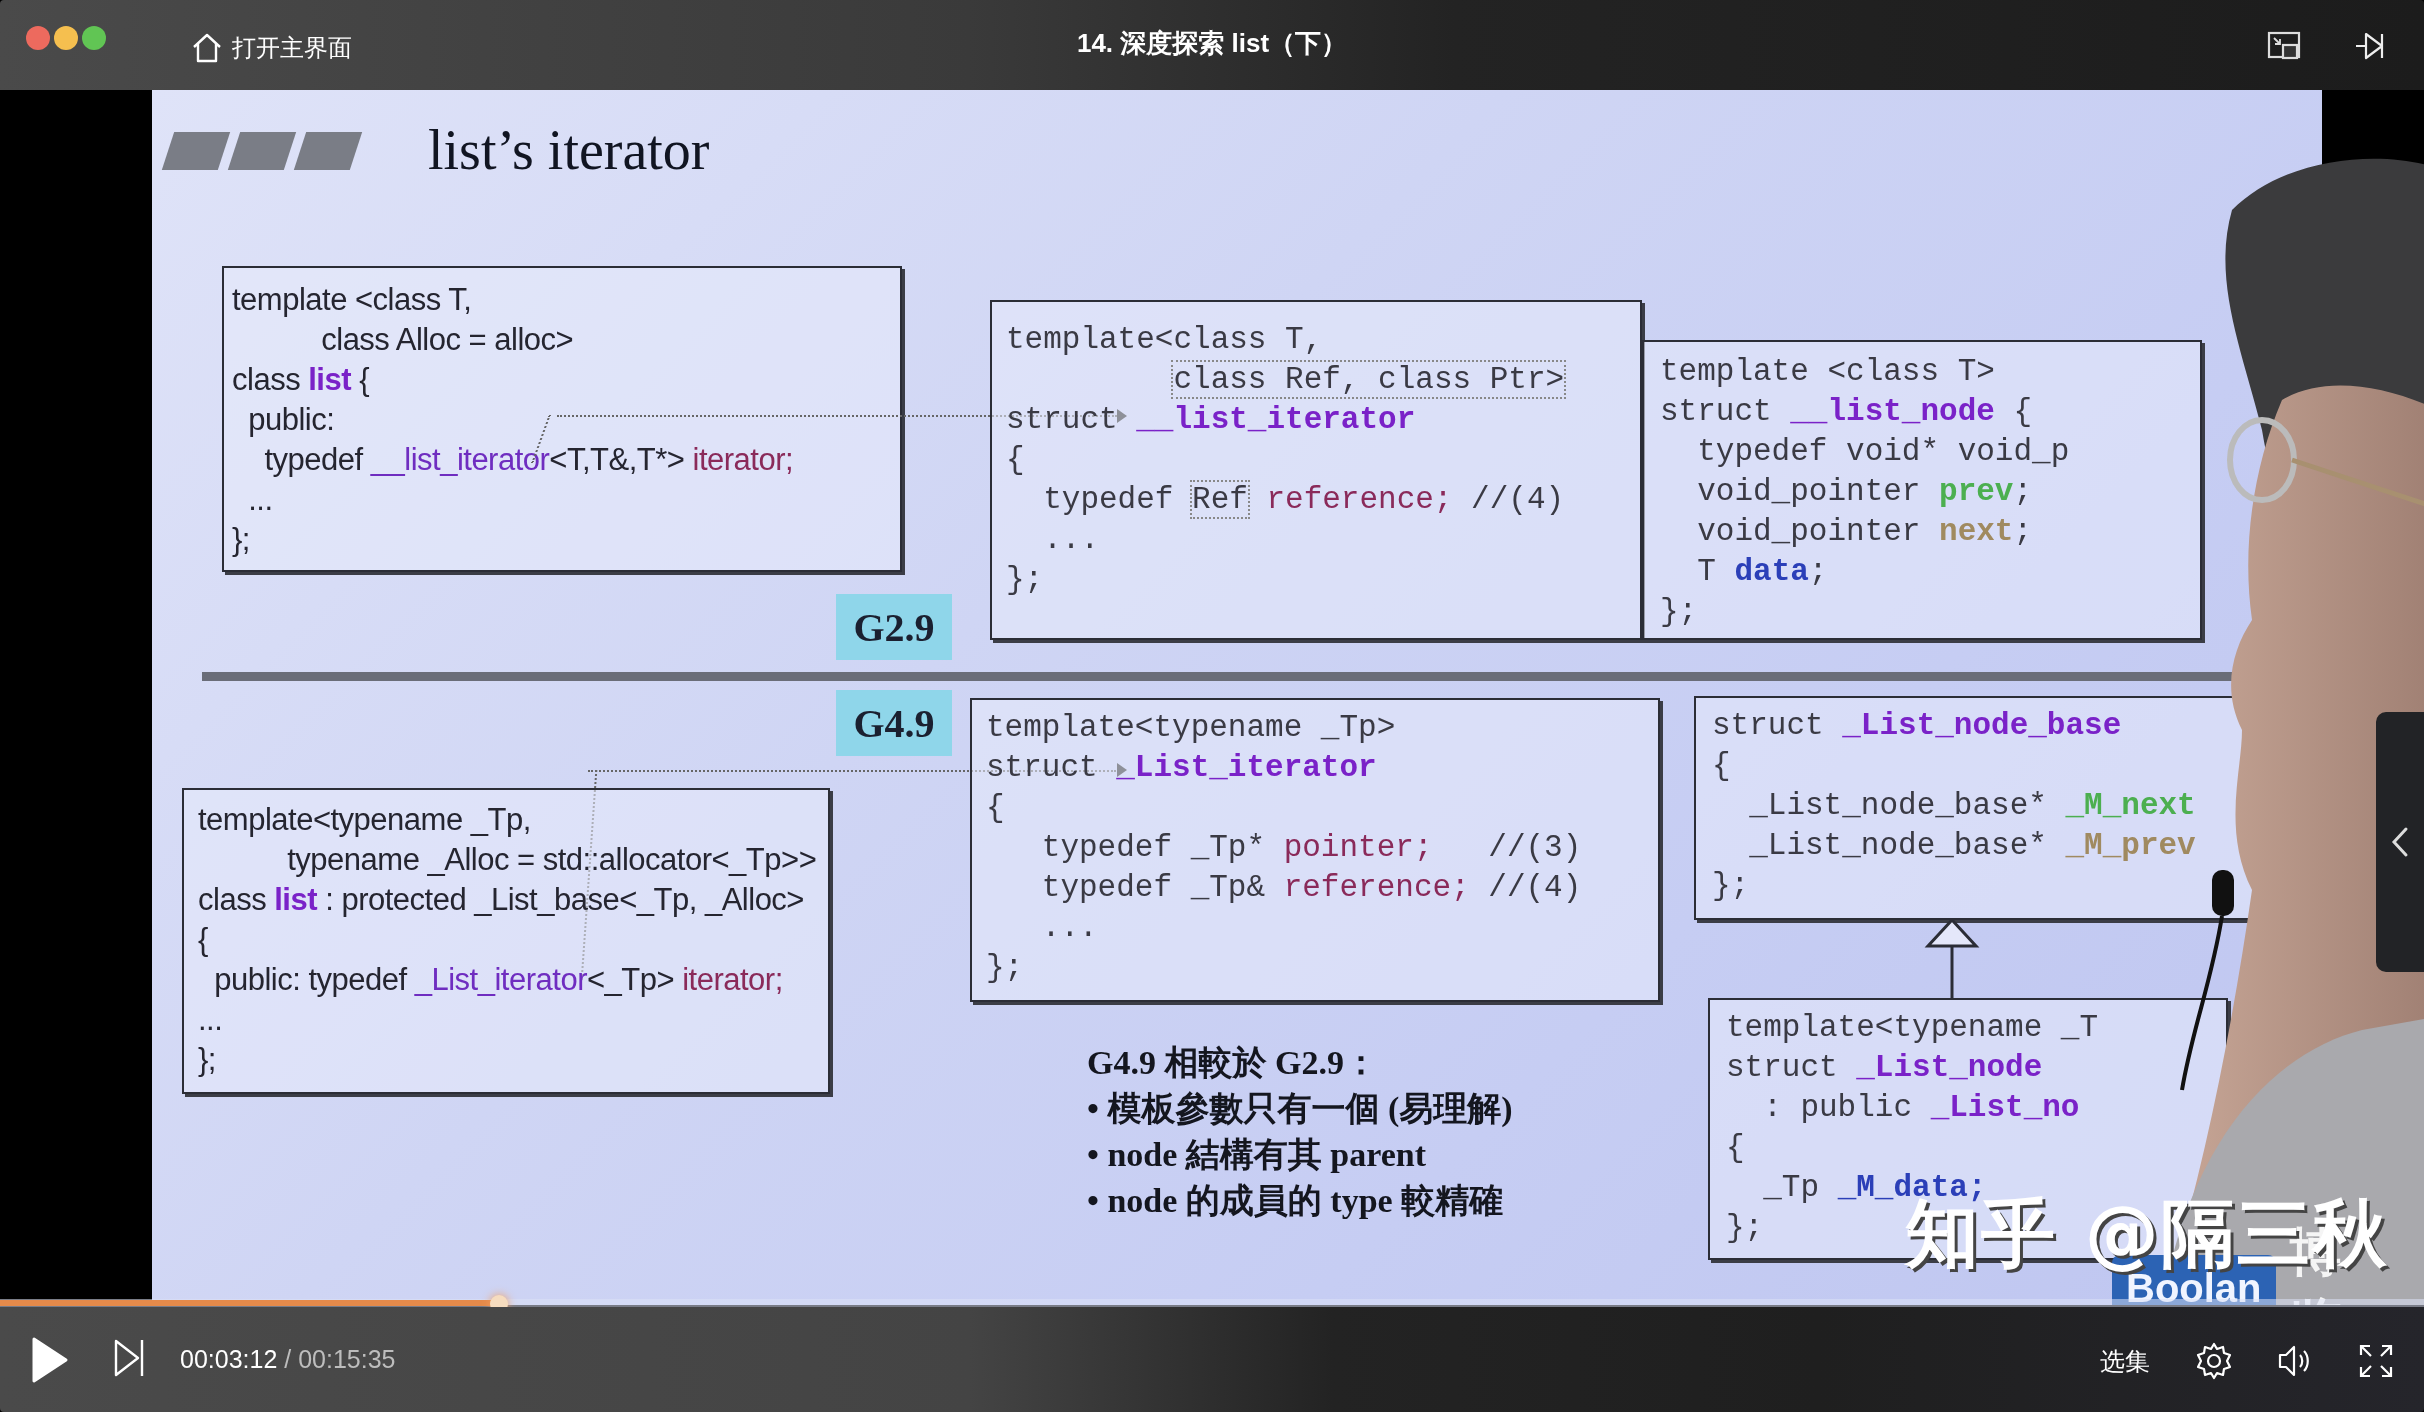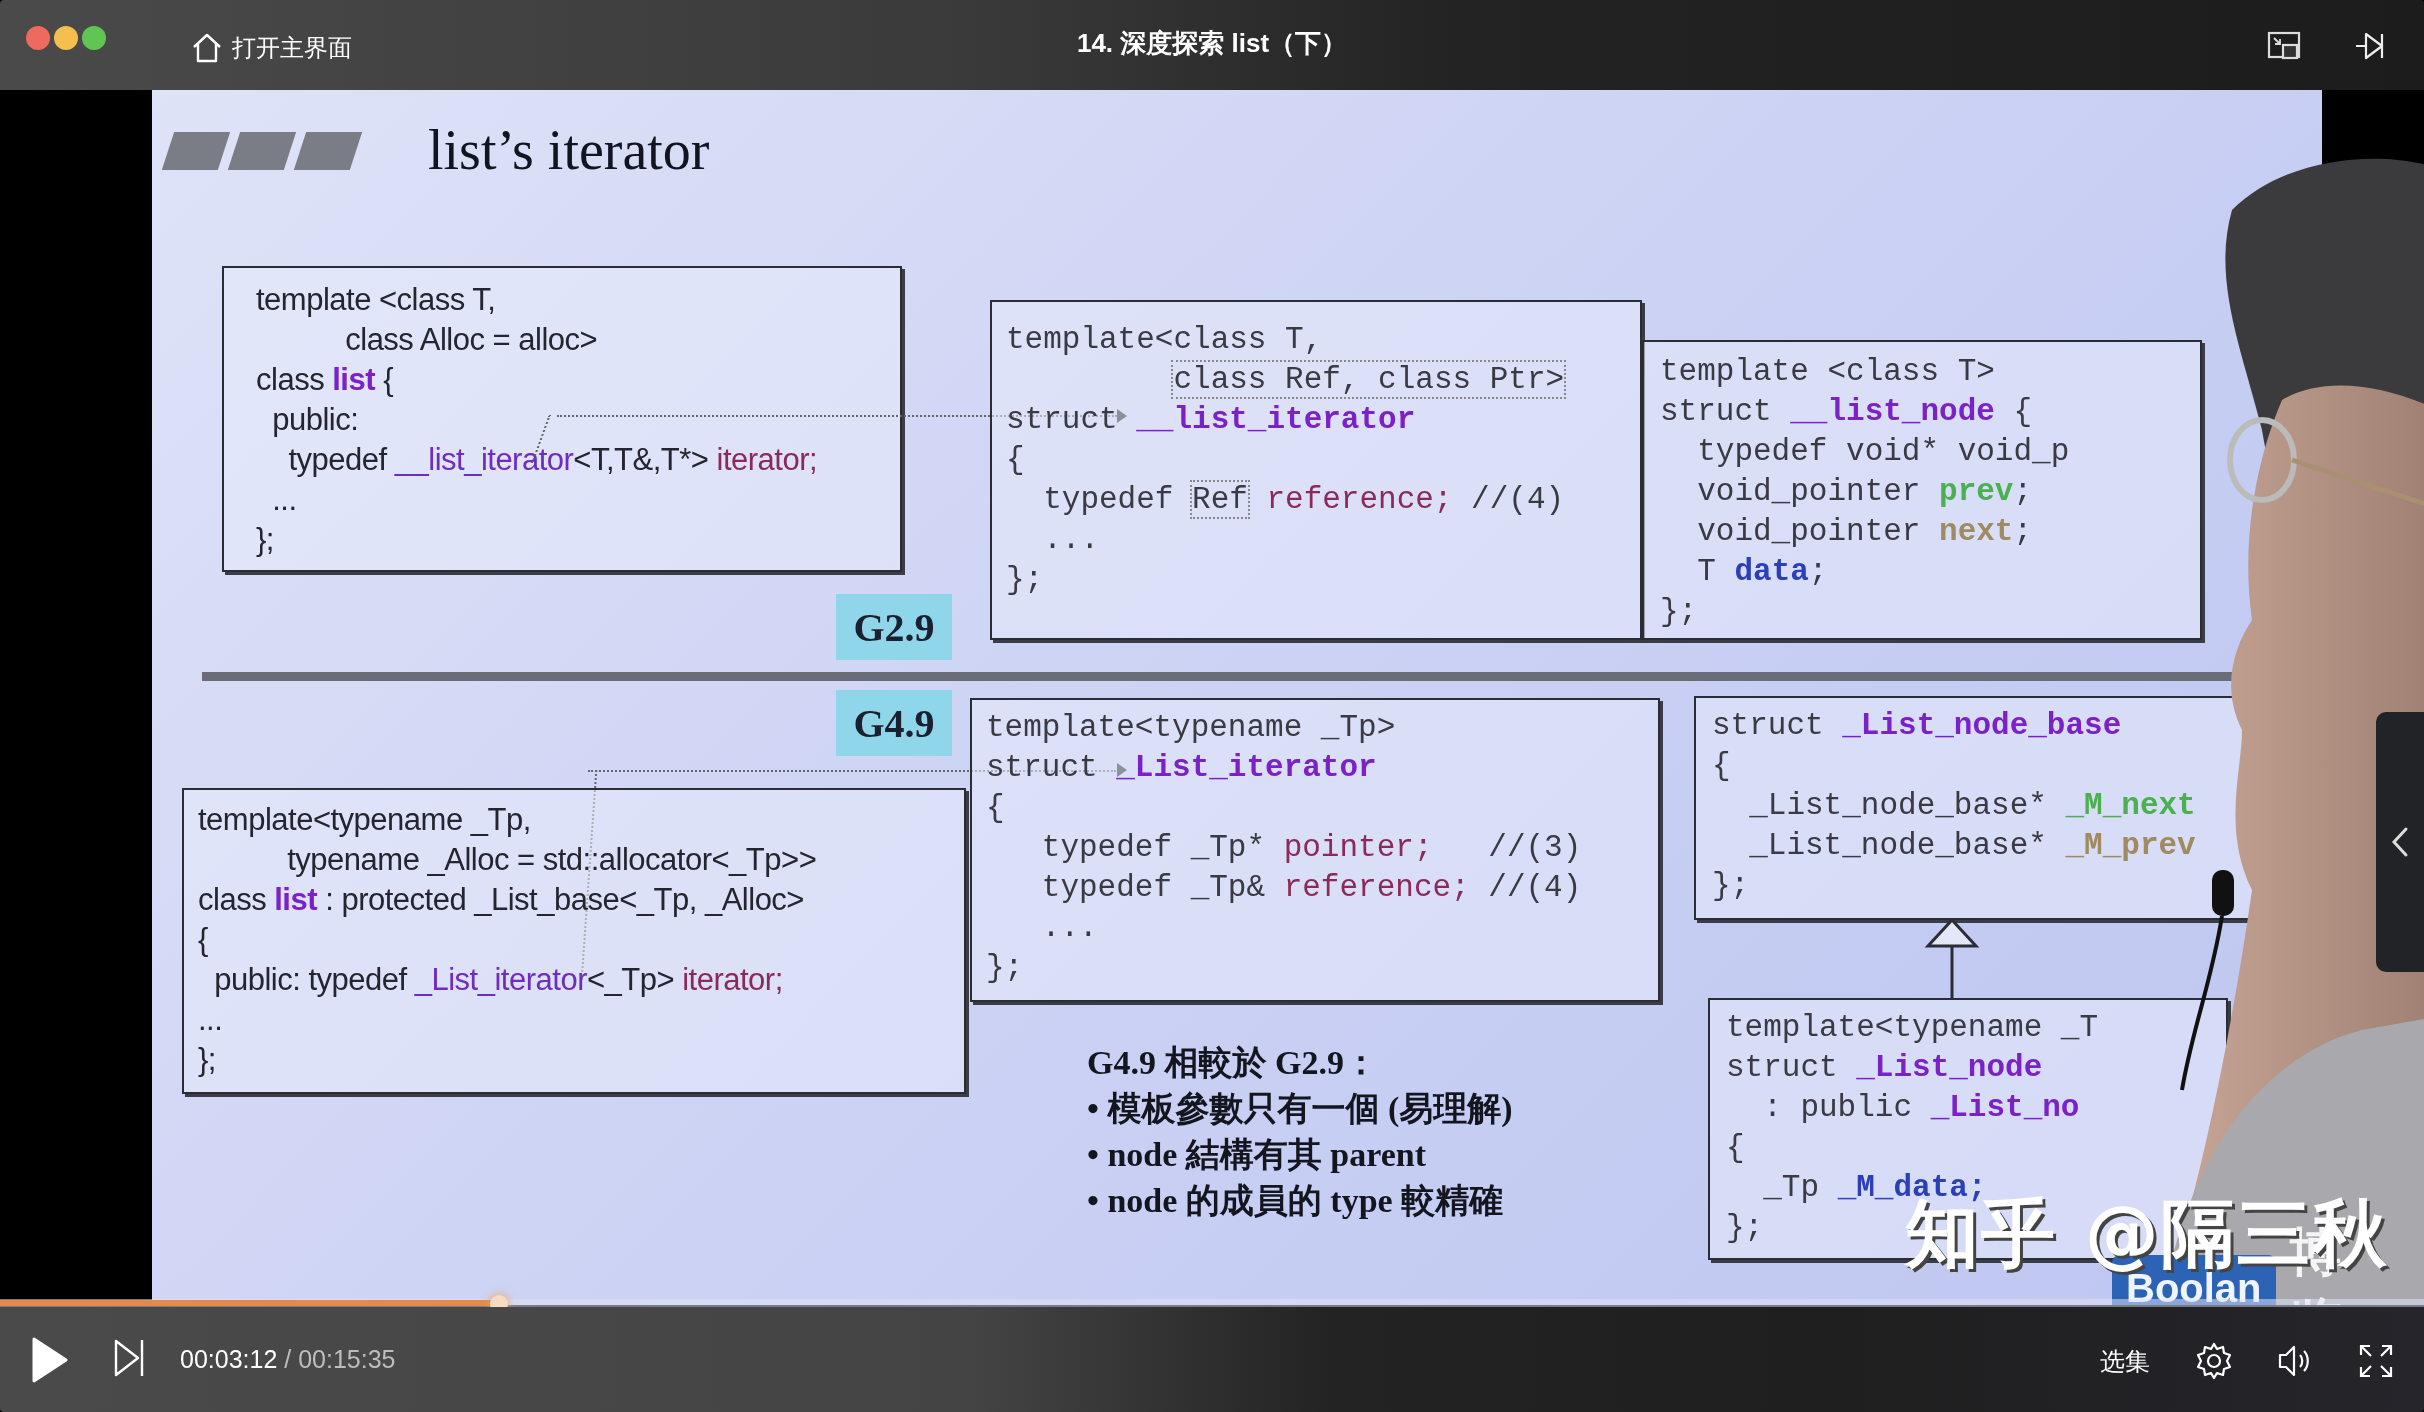--- a/index.html
+++ b/index.html
@@ -111,21 +111,21 @@
   <div class="stage">
     <div class="slide">
 
       <div class="title-bars">
           <span></span>
           <span></span>
           <span></span>
         </div>
       <div class="slide-title">list’s iterator</div>
 
-      <div class="box" style="left:70px; top:176px; width:680px; height:306px; padding:12px 32px;">
+      <div class="box" style="left:70px; top:176px; width:680px; height:306px; padding:12px 8px;">
         <div class="sans"><span>template &lt;class T,</span></div>
         <div class="sans"><span>           class Alloc = alloc&gt;</span></div>
         <div class="sans"><span>class </span><span class="kw">list</span><span> {</span></div>
         <div class="sans"><span>  public:</span></div>
         <div class="sans"><span>    typedef </span><span class="kwp">__list_iterator</span><span>&lt;T,T&amp;,T*&gt;</span><span class="mem"> iterator;</span></div>
         <div class="sans"><span>  ...</span></div>
         <div class="sans"><span>};</span></div>
       </div>
 
       <div class="conn" style="left:405px; top:325px; width:560px;"></div>
@@ -153,21 +153,21 @@
       </div>
 
       <div class="version-badge" style="left:684px; top:504px;">G2.9</div>
       <div class="divider"></div>
       <div class="version-badge" style="left:684px; top:600px;">G4.9</div>
 
       <div class="conn" style="left:436px; top:680px; width:528px;"></div>
       <div class="conn-v" style="left:436px; top:680px; height:210px; transform:skewX(-4deg);"></div>
       <div class="arrowhead" style="left:965px; top:673px;"></div>
 
-      <div class="box" style="left:30px; top:698px; width:784px; height:306px; padding:10px 14px;">
+      <div class="box" style="left:30px; top:698px; width:648px; height:306px; padding:10px 14px;">
         <div class="sans">template&lt;typename _Tp,</div>
         <div class="sans">           typename _Alloc = std::allocator&lt;_Tp&gt;&gt;</div>
         <div class="sans"><span>class </span><span class="kw">list</span><span> : protected _List_base&lt;_Tp, _Alloc&gt;</span></div>
         <div class="sans">{</div>
         <div class="sans"><span>  public: typedef </span><span class="kwp">_List_iterator</span><span>&lt;_Tp&gt;</span><span class="mem"> iterator;</span></div>
         <div class="sans">...</div>
         <div class="sans">};</div>
       </div>
 
       <div class="box" style="left:818px; top:608px; width:690px; height:304px; padding:8px 14px;">

